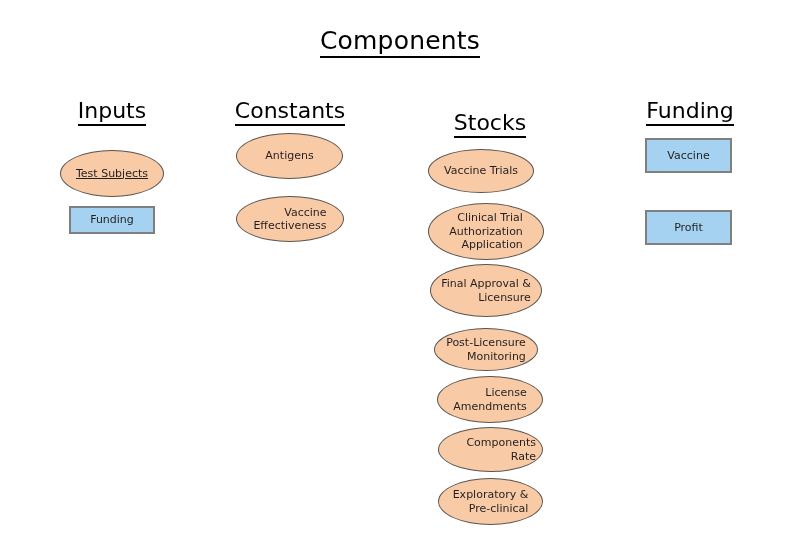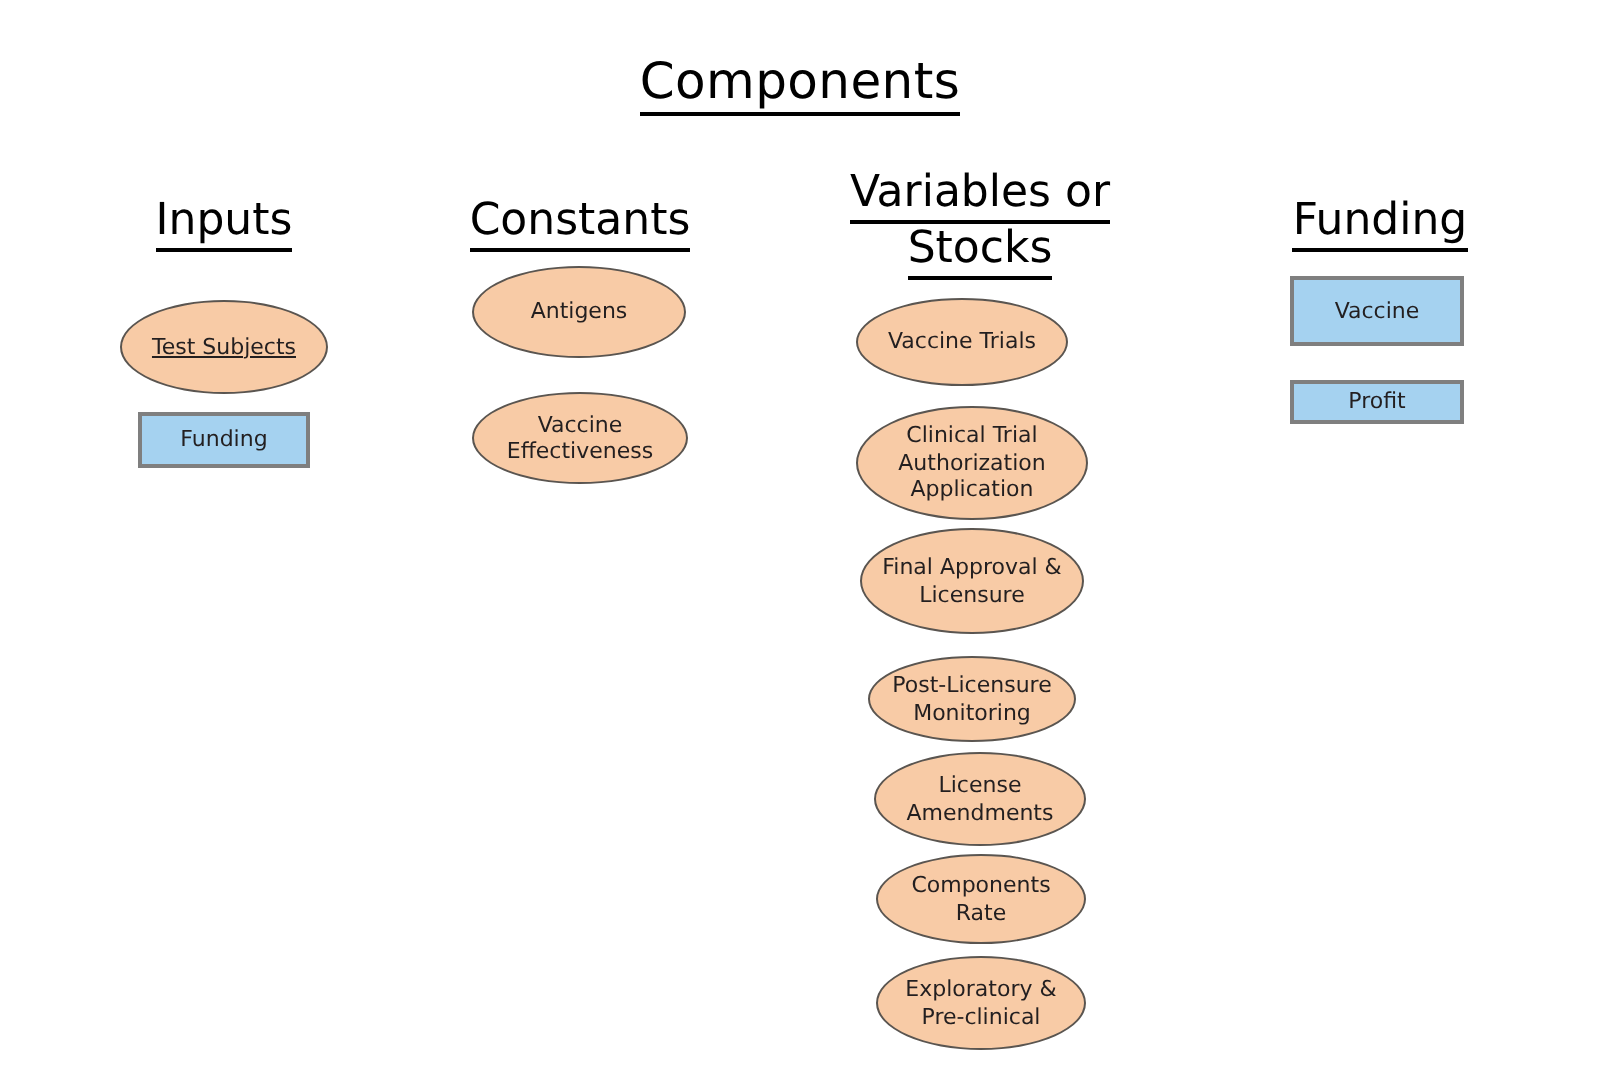--- a/index.html
+++ b/index.html
@@ -62,21 +62,21 @@
     border-bottom: 2px solid #000;
     padding-bottom: 0px;
   }
 
   
   .node {
     position: absolute;
     display: flex;
     align-items: center;
     justify-content: center;
-    text-align: center;
+    text-align: right;
     box-sizing: border-box;
     font-size: 11px;
     line-height: 13.5px;
     color: #231f20;
   }
   .node.ellipse {
     background: #F8CBA6;
     border: 1.6px solid #5a5550;
     border-radius: 50%;
   }
@@ -119,21 +119,21 @@
       <span>Antigens</span>
     </div>
 
     <div class="node ellipse" style="left:236px; top:196px; width:108px; height:46px;">
       <span>Vaccine<br>Effectiveness</span>
     </div>
   </div>
 
   <div class="column">
     <div class="col-header wrap" style="left:405px; top:84px; width:170px;">
-      <span class="ul">Variables or</span><br>
+      <br>
       <span class="ul">Stocks</span>
     </div>
 
     <div class="node ellipse" style="left:428px; top:149px; width:106px; height:44px;">
       <span>Vaccine Trials</span>
     </div>
 
     <div class="node ellipse" style="left:428px; top:203px; width:116px; height:57px;">
       <span>Clinical Trial<br>Authorization<br>Application</span>
     </div>
@@ -161,18 +161,18 @@
 
   <div class="column">
     <div class="col-header" style="left:625px; top:98px; width:130px;">
       <span class="ul">Funding</span>
     </div>
 
     <div class="node rect" style="left:645px; top:138px; width:87px; height:35px;">
       <span>Vaccine</span>
     </div>
 
-    <div class="node rect" style="left:645px; top:190px; width:87px; height:22px;">
+    <div class="node rect" style="left:645px; top:210px; width:87px; height:35px;">
       <span>Profit</span>
     </div>
   </div>
 
 </div>
 
 </body></html>

